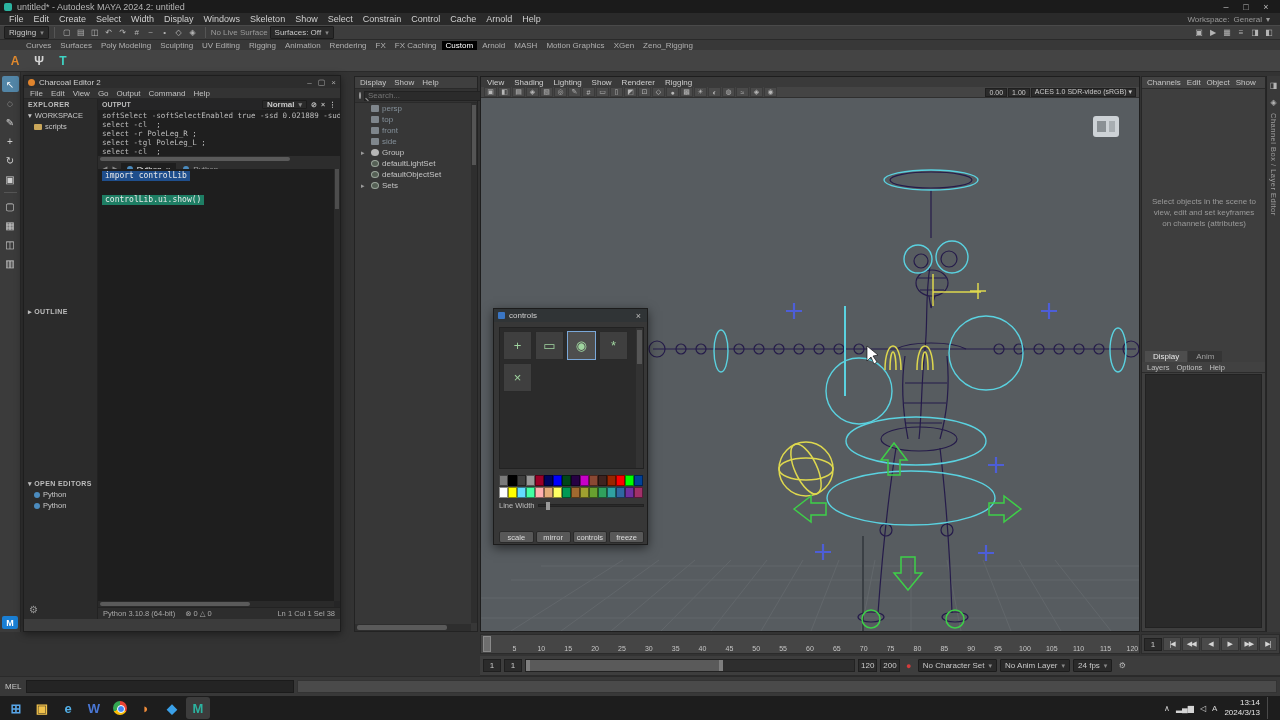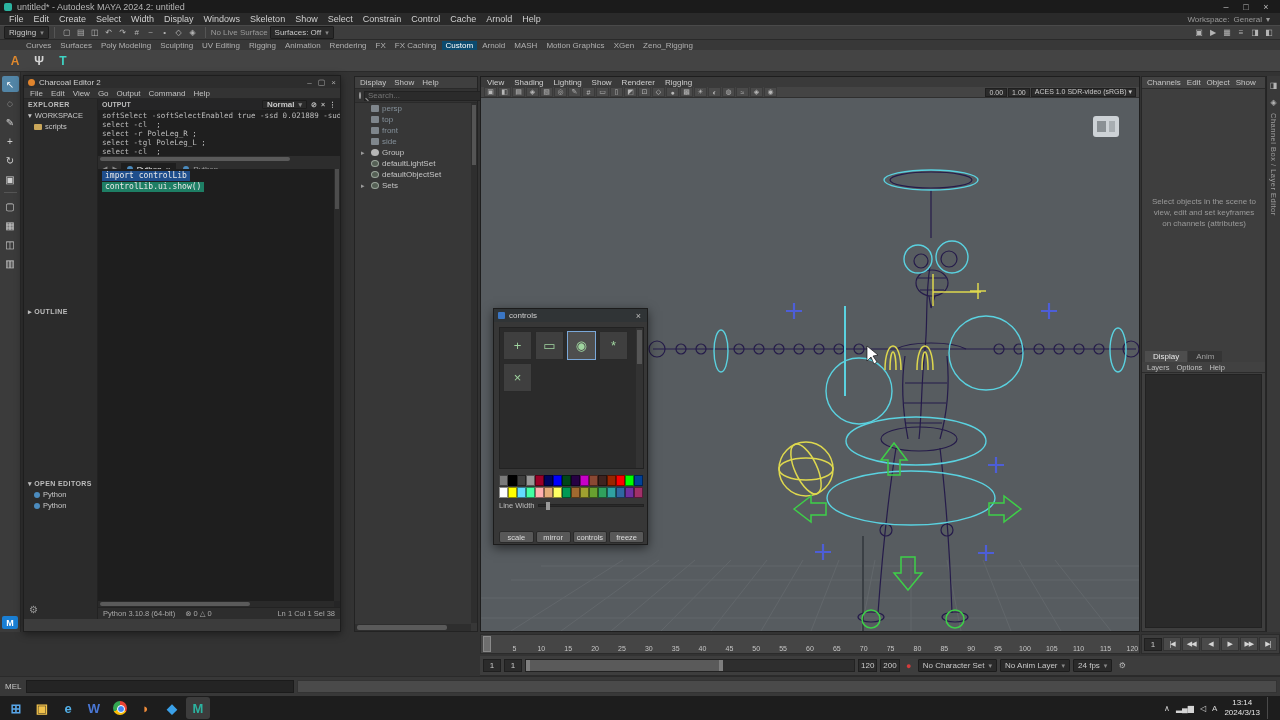--- a/index.html
+++ b/index.html
@@ -19,21 +19,21 @@
   .mitem{padding:0 5px;color:#cfcfcf;font-size:9px}
   #workspace{margin-left:auto;display:flex;align-items:center;gap:4px;color:#9a9a9a;font-size:8px;padding-right:6px}
   #statusline{left:0;top:25px;width:1280px;height:15px;background:#3d3d3d;border-top:1px solid #4a4a4a;border-bottom:1px solid #2a2a2a;display:flex;align-items:center;padding:0 4px;gap:2px}
   .dd{background:#2a2a2a;border:1px solid #1c1c1c;color:#c8c8c8;font-size:8px;padding:1px 4px;display:flex;align-items:center;gap:4px;border-radius:1px;white-space:nowrap}
   .dd .car{color:#888;font-size:7px}
   .vsep{width:1px;height:11px;background:#555;margin:0 3px}
   .sic{width:14px;height:12px;display:flex;align-items:center;justify-content:center;color:#b5b5b5;font-size:8px}
   #sl-right{margin-left:auto;display:flex}
   #shelf-tabs{left:0;top:40px;width:1280px;height:10px;background:#383838;display:flex;align-items:flex-end;padding:0 22px;gap:1px}
   .stab{font-size:8px;color:#b0b0b0;padding:0 4px;white-space:nowrap}
-  .stab.active{background:#0c4a6e;color:#fff}
+  .stab.active{background:#000000;color:#fff}
   #shelf-row{left:0;top:50px;width:1280px;height:22px;background:#444;border-bottom:1px solid #2a2a2a;display:flex;align-items:center;padding:0 6px;gap:6px}
   .shelf-item{width:18px;height:18px;display:flex;align-items:center;justify-content:center;font-size:12px;font-weight:bold;border-radius:2px}
 
   
   #toolbox{left:0;top:72px;width:21px;height:560px;background:#3b3b3b;border-right:1px solid #2a2a2a;display:flex;flex-direction:column;align-items:center;padding-top:4px;gap:3px}
   .tool{width:17px;height:16px;display:flex;align-items:center;justify-content:center;color:#cfcfcf;font-size:10px}
   .tool.sel{background:#5285a6;border-radius:2px;color:#fff}
   #maya-badge{left:2px;top:616px;width:16px;height:13px;background:#1a7fd4;color:#fff;font-size:9px;font-weight:bold;display:flex;align-items:center;justify-content:center;border-radius:2px}
 
   
@@ -53,21 +53,21 @@
   #cc-outhdr .sp{flex:1}
   #cc-output{height:46px;background:#1f1f1f;padding:1px 4px;font-size:7.5px;line-height:9px;color:#bdbdbd;white-space:pre;overflow:hidden}
   .hscroll{height:6px;background:#2d2d2d;position:relative}
   .hscroll .thumb{position:absolute;top:1px;height:4px;background:#5a5a5a;border-radius:2px}
   #cc-tabs{height:13px;background:#2d2d2d;display:flex;align-items:flex-end;gap:1px;padding-left:2px;font-size:8px}
   #cc-tabs .arr{color:#8a8a8a;padding:0 2px;font-size:7px;align-self:center}
   .cctab{display:flex;align-items:center;gap:4px;padding:1px 6px;background:#2d2d2d;color:#9a9a9a;height:12px}
   .cctab.active{background:#1e1e1e;color:#eee}
   .cctab .dot{width:6px;height:6px;border-radius:50%;background:#4b8bbe}
   #cc-code{position:absolute;left:0;top:70px;right:6px;bottom:18px;background:#1e1e1e;font-size:8px;line-height:10px;padding:2px 0 0 4px;color:#e8e8e8}
-  .codeline{display:inline-block;padding:0 3px;margin-bottom:1px}
+  .codeline{display:inline-block;padding:0 3px;margin-bottom:14px}
   #cc-vscroll{position:absolute;right:0;top:70px;width:6px;bottom:18px;background:#2a2a2a}
   #cc-vscroll .thumb{position:absolute;top:0;left:1px;width:4px;height:40px;background:#4d4d4d}
   #cc-hscroll2{position:absolute;left:0;right:6px;bottom:12px;height:6px;background:#2a2a2a}
   #cc-hscroll2 .thumb{position:absolute;top:1px;left:2px;width:150px;height:4px;background:#5a5a5a;border-radius:2px}
   #cc-status{position:absolute;left:0;right:0;bottom:0;height:12px;background:#2d2d2d;border-top:1px solid #222;display:flex;align-items:center;font-size:7.5px;color:#a8a8a8;padding:0 5px;gap:10px}
   #cc-status .right{margin-left:auto}
 
   
   #outliner{left:354px;top:76px;width:124px;height:556px;background:#373737;border:1px solid #232323}
   #ol-menus{height:12px;display:flex;gap:8px;align-items:center;padding:0 5px;font-size:8px;color:#c5c5c5;background:#3f3f3f;border-bottom:1px solid #2a2a2a}
@@ -152,21 +152,21 @@
   #mel-input{width:268px;height:13px;background:#242424;border:1px solid #1b1b1b;color:#ddd;font-size:8px;outline:none;padding:0 3px}
   #result-field{flex:1;height:13px;background:#4a4a4a;border:1px solid #333;margin:0 3px}
 
   
   #taskbar{left:0;top:696px;width:1280px;height:24px;background:#1d1d1d;display:flex;align-items:center;padding:0 4px;position:absolute}
   .tbicon{width:24px;height:22px;display:flex;align-items:center;justify-content:center;font-size:13px;font-weight:bold;border-radius:3px;margin-right:2px}
   .tbicon.active{background:rgba(255,255,255,.14)}
   .chrome-ball{width:14px;height:14px;border-radius:50%;background:conic-gradient(#ea4335 0 33%,#fbbc05 33% 66%,#34a853 66% 100%);position:relative}
   .chrome-ball::after{content:"";position:absolute;left:4px;top:4px;width:6px;height:6px;border-radius:50%;background:#4285f4;border:1px solid #fff}
   #tray{margin-left:auto;display:flex;align-items:center;gap:7px;color:#d5d5d5;font-size:8px;padding-right:6px}
-  #clock{text-align:center;font-size:8px;line-height:10px;color:#e5e5e5}
+  #clock{text-align:right;font-size:8px;line-height:10px;color:#e5e5e5}
   #desk-sliver{width:3px;height:22px;border-left:1px solid #4a4a4a}
 </style>
 </head>
 <body>
 
 <div id="titlebar" class="abs">
   <span class="appico"></span>
   <span>untitled* - Autodesk MAYA 2024.2: untitled</span>
   <span class="winbtns">
     <span>–</span>

